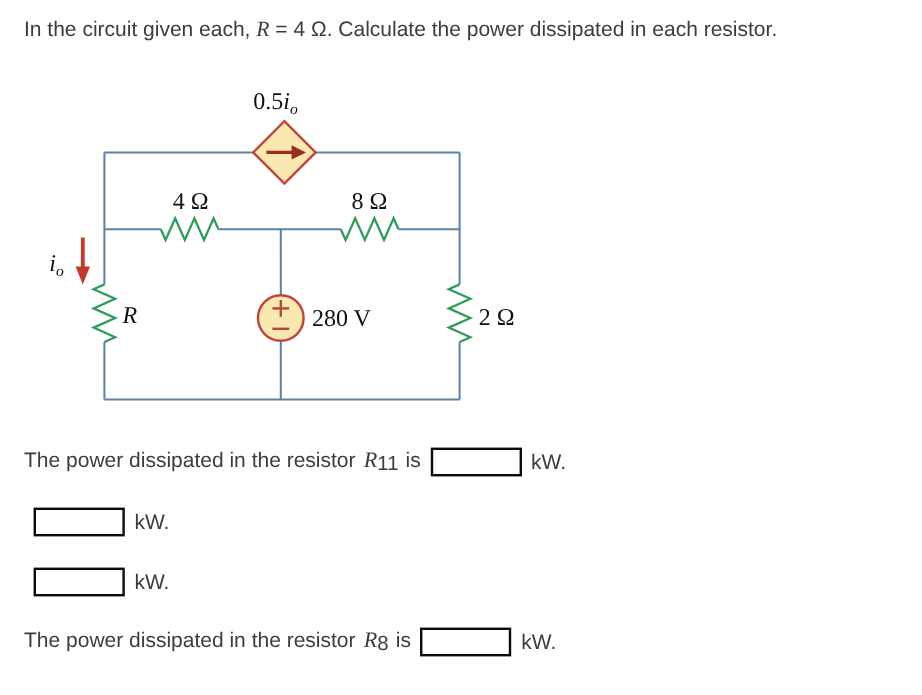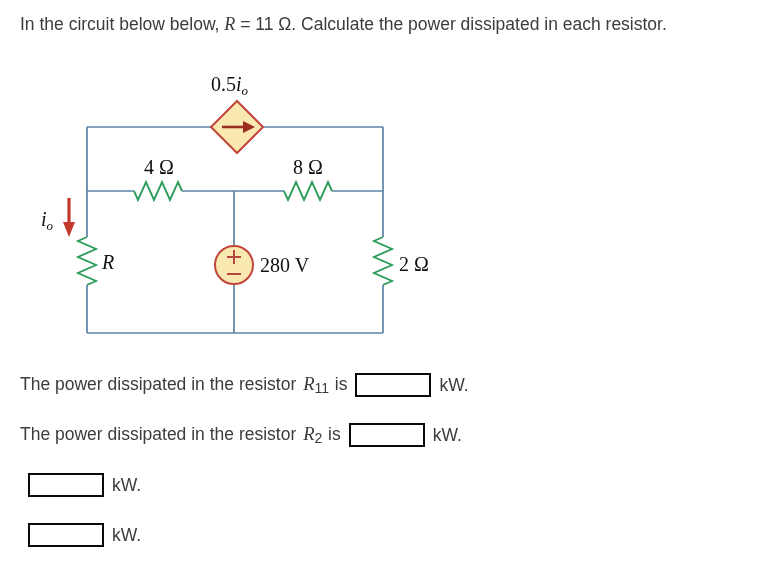--- a/index.html
+++ b/index.html
@@ -15,28 +15,28 @@
   .circuit{position:absolute;left:1px;top:60px;width:480px;height:310px;}
   svg text{font-family:"Liberation Serif",serif;font-size:20px;fill:#111111;}
   svg .it{font-style:italic;}
   svg .sub{font-size:13px;}
 
   
   .questions{position:absolute;left:20px;top:360px;}
   .q-row{display:flex;align-items:center;height:50px;font-size:17.5px;color:#3c3c3c;}
   .q-var{font-family:"Liberation Serif",serif;font-style:italic;font-size:18.5px;
          margin-left:2px;}
-  .q-sub{font-size:14px;vertical-align:-3px;margin-right:1px;}
+  .q-sub{font-size:17px;vertical-align:-3px;margin-right:1px;}
   .answer-box{width:66px;height:20px;border:2px solid #0a0a0a;border-radius:0;
               margin:0 8px;padding:0 3px;font-size:15px;background:#ffffff;outline:none;}
 </style>
 </head>
 <body>
 
-<p class="title"><span>In the circuit below below, </span><span class="tvar">R</span><span> = 11 Ω. Calculate the power dissipated in each resistor.</span></p>
+<p class="title"><span>In the circuit given each, </span><span class="tvar">R</span><span> = 4 Ω. Calculate the power dissipated in each resistor.</span></p>
 
 <div class="circuit">
 <svg width="480" height="310" viewBox="0 0 480 310">
 
   <g stroke="#5b82a8" stroke-width="1.7" fill="none">
 
     <path d="M86,67 L211,67"></path>
     <path d="M261,67 L382,67"></path>
 
     <path d="M86,67 L86,177"></path>
@@ -97,28 +97,28 @@
 
 <div class="questions">
 
   <div class="q-row">
     <span><span>The power dissipated in the resistor </span><span class="q-var">R</span><sub class="q-sub">11</sub><span> is</span></span>
     <input type="text" class="answer-box" style="">
     <span>kW.</span>
   </div>
 
   <div class="q-row">
-    <span><span>The power dissipated in the resistor </span><span class="q-var">R</span><sub class="q-sub">2</sub><span> is</span></span>
     <input type="text" class="answer-box" style="">
     <span>kW.</span>
   </div>
 
   <div class="q-row">
     <input type="text" class="answer-box" style="">
     <span>kW.</span>
   </div>
 
   <div class="q-row">
+    <span><span>The power dissipated in the resistor </span><span class="q-var">R</span><sub class="q-sub">8</sub><span> is</span></span>
     <input type="text" class="answer-box" style="">
     <span>kW.</span>
   </div>
 
 </div>
 
 </body></html>

